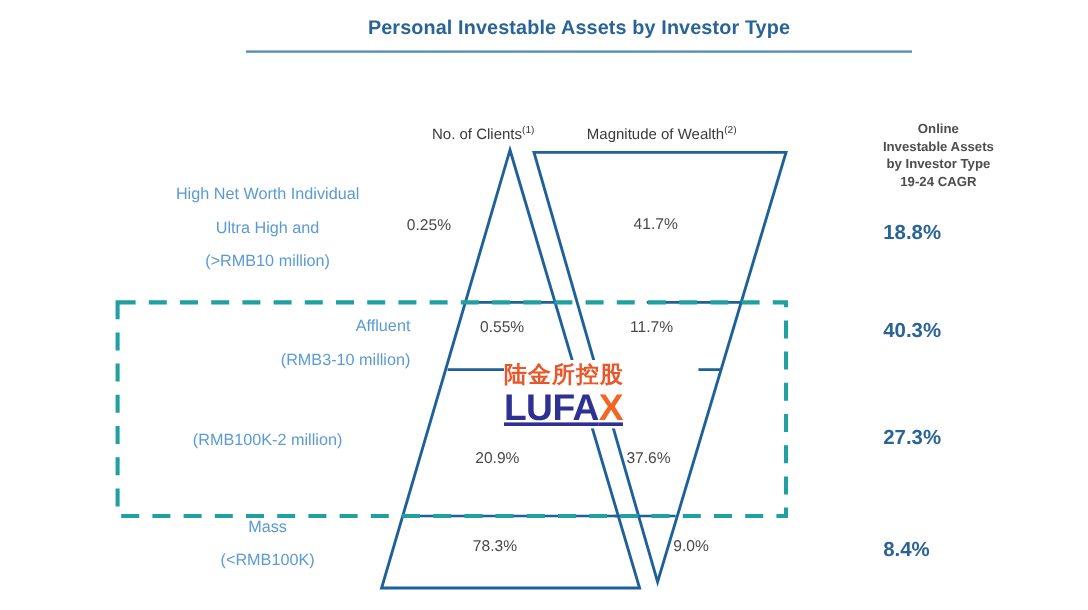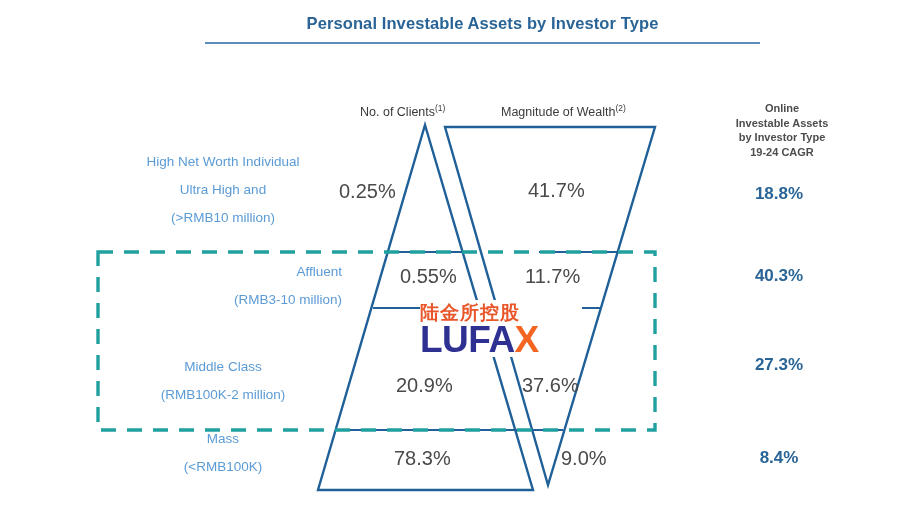--- a/index.html
+++ b/index.html
@@ -42,21 +42,21 @@
 
   
   .col-head {
     position: absolute;
     font-size: 12.5px;
     color: #3a3a3a;
     font-weight: normal;
     white-space: nowrap;
   }
   #head-clients { left: 360px; top: 103px; }
-  #head-wealth  { left: 489px; top: 103px; margin-left: 12px; }
+  #head-wealth  { left: 489px; top: 103px; }
   .col-head sup {
     font-size: 8.5px;
     vertical-align: super;
   }
 
   #head-cagr {
     position: absolute;
     left: 706px;
     top: 101px;
     width: 152px;
@@ -85,39 +85,39 @@
   
   #funnel {
     position: absolute;
     left: 0;
     top: 0;
   }
 
   
   .pct {
     position: absolute;
-    font-size: 20px;
+    font-size: 13px;
     color: #4a4a4a;
     white-space: nowrap;
   }
   #pct-clients-1 { left: 339px; top: 180px; }
   #pct-clients-2 { left: 400px; top: 265px; }
   #pct-clients-3 { left: 396px; top: 374px; }
   #pct-clients-4 { left: 394px; top: 447px; }
   #pct-wealth-1  { left: 528px; top: 179px; }
   #pct-wealth-2  { left: 525px; top: 265px; }
   #pct-wealth-3  { left: 522px; top: 374px; }
   #pct-wealth-4  { left: 561px; top: 447px; }
 
   
   .cagr {
     position: absolute;
-    left: 703px;
+    left: 736px;
     width: 152px;
-    text-align: center;
+    text-align: left;
     font-size: 17px;
     font-weight: bold;
     color: #2a6496;
   }
   #cagr-1 { top: 184px; }
   #cagr-2 { top: 266px; }
   #cagr-3 { top: 355px; }
   #cagr-4 { top: 448px; }
 
   
@@ -132,25 +132,26 @@
   }
   #logo-cn {
     font-family: "DejaVu Sans", sans-serif;
     font-size: 19px;
     font-weight: bold;
     color: #e8562a;
     letter-spacing: 1px;
     line-height: 21px;
   }
   #logo-en {
-    font-size: 37px;
+    font-size: 31px;
     font-weight: bold;
     color: #2e3192;
     letter-spacing: -0.5px;
     line-height: 33px;
+    text-decoration: underline;
   }
   #logo-en .x {
     color: #f26522;
   }
 </style>
 </head>
 <body>
 
 <div id="page">
 
@@ -176,21 +177,20 @@
   <div class="row-label" id="label-uhnw">
     <div>High Net Worth Individual</div>
     <div>Ultra High and</div>
     <div>(&gt;RMB10 million)</div>
   </div>
   <div class="row-label" id="label-afflu">
     <div>Affluent</div>
     <div>(RMB3-10 million)</div>
   </div>
   <div class="row-label" id="label-middle">
-    <div>Middle Class</div>
     <div>(RMB100K-2 million)</div>
   </div>
   <div class="row-label" id="label-mass">
     <div>Mass</div>
     <div>(&lt;RMB100K)</div>
   </div>
 
   <svg id="funnel" width="907" height="508">
 
     <polygon points="425,125 533,490 318,490" fill="none" stroke="#1f6098" stroke-width="2.4"></polygon>

